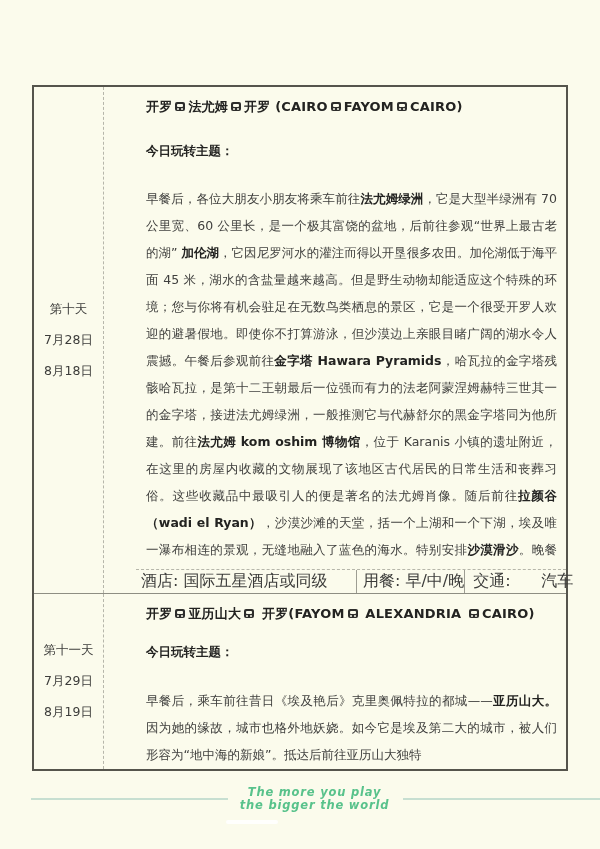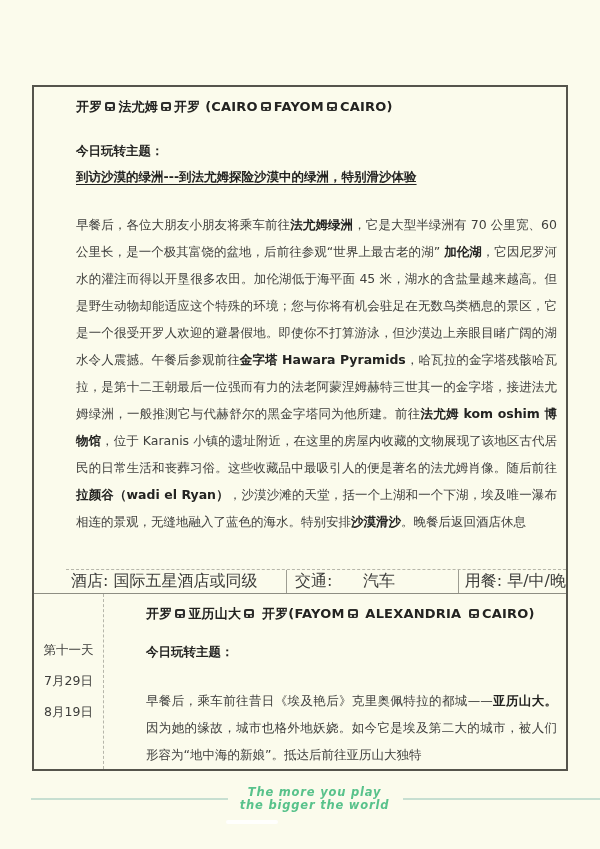--- a/index.html
+++ b/index.html
@@ -70,32 +70,36 @@
     position:absolute;top:820px;left:226px;width:52px;height:4px;
     background:rgba(255,255,255,0.9);border-radius:2px;
   }
 </style>
 </head>
 <body>
 
 <div class="itinerary-table">
 
   <div class="day-row first">
+    <div class="day-cell">
+      <span>第十天</span>
+      <span>7月28日</span>
+      <span>8月18日</span>
+    </div>
     <div class="day-main">
       <div class="cell-content first">
         <div class="route-title"><span class="">开罗</span><span class="bus-icon"></span><span class="">法尤姆</span><span class="bus-icon"></span><span class="">开罗 (CAIRO</span><span class="bus-icon"></span><span class="">FAYOM</span><span class="bus-icon"></span><span class="">CAIRO)</span></div>
         <div class="theme-label">今日玩转主题：</div>
-        <div class="theme-topic">到访沙漠的绿洲---到法尤姆探险沙漠中的绿洲，特别滑沙体验</div>
         <div class="day-paragraph"><span class="">早餐后，各位大朋友小朋友将乘车前往</span><span class="b ">法尤姆绿洲</span><span class="">，它是大型半绿洲有 70 公里宽、60 公里长，是一个极其富饶的盆地，后前往参观“世界上最古老的湖” </span><span class="b ">加伦湖</span><span class="">，它因尼罗河水的灌注而得以开垦很多农田。加伦湖低于海平面 45 米，湖水的含盐量越来越高。但是野生动物却能适应这个特殊的环境；您与你将有机会驻足在无数鸟类栖息的景区，它是一个很受开罗人欢迎的避暑假地。即使你不打算游泳，但沙漠边上亲眼目睹广阔的湖水令人震撼。午餐后参观前往</span><span class="b ">金字塔 Hawara Pyramids</span><span class="">，哈瓦拉的金字塔残骸哈瓦拉，是第十二王朝最后一位强而有力的法老阿蒙涅姆赫特三世其一的金字塔，接进法尤姆绿洲，一般推测它与代赫舒尔的黑金字塔同为他所建。前往</span><span class="b ">法尤姆 kom oshim 博物馆</span><span class="">，位于 Karanis 小镇的遗址附近，在这里的房屋内收藏的文物展现了该地区古代居民的日常生活和丧葬习俗。这些收藏品中最吸引人的便是著名的法尤姆肖像。随后前往</span><span class="b ">拉颜谷（wadi el Ryan）</span><span class="">，沙漠沙滩的天堂，括一个上湖和一个下湖，埃及唯一瀑布相连的景观，无缝地融入了蓝色的海水。特别安排</span><span class="b ">沙漠滑沙</span><span class="">。晚餐后返回酒店休息</span></div>
 
       </div>
       <div class="meta-row">
         <div class="meta-cell meta-hotel">酒店: 国际五星酒店或同级</div>
+        <div class="meta-cell meta-meal">用餐: 早/中/晚</div>
         <div class="meta-cell meta-transport">交通:      汽车</div>
-        <div class="meta-cell meta-meal">用餐: 早/中/晚</div>
       </div>
     </div>
   </div>
 
   <div class="day-row second">
     <div class="day-cell">
       <span>第十一天</span>
       <span>7月29日</span>
       <span>8月19日</span>
     </div>

